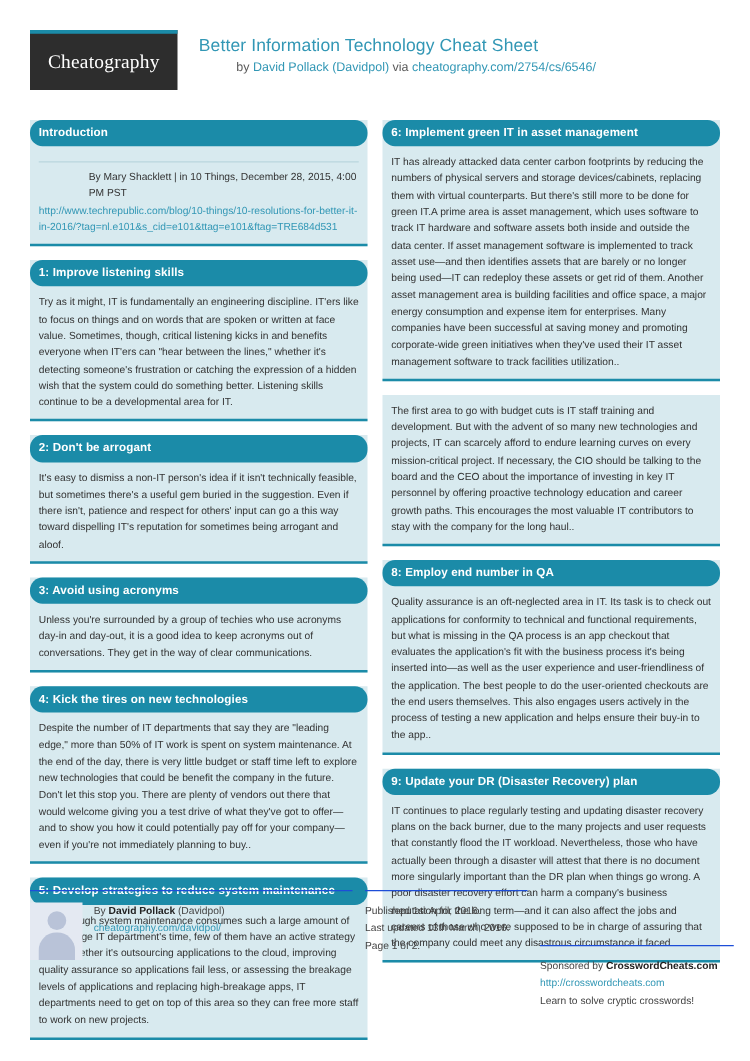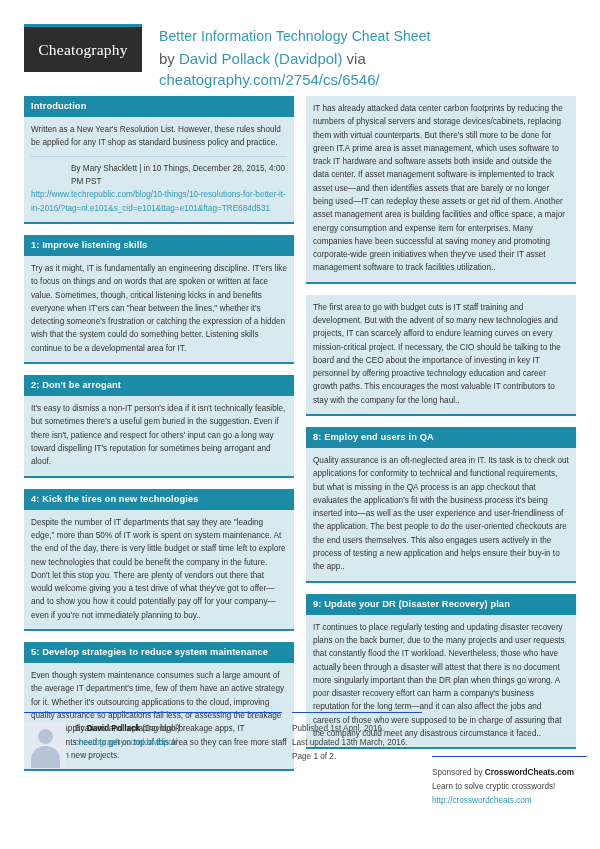--- a/index.html
+++ b/index.html
@@ -54,22 +54,23 @@
     line-height: 1.42;
   }
   .sheet-title {
     color: #3297b5;
     font-size: 14px;
     font-weight: normal;
     margin: 0 0 1px 0;
     letter-spacing: 0.1px;
   }
   .byline {
-    font-size: 15px;
+    font-size: 10px;
     color: #5a5a5a;
+    margin-left: 30px;
   }
   .byline a, .link {
     color: #3297b5;
     text-decoration: none;
   }
 
   
   .columns {
     display: flex;
     gap: 12px;
@@ -87,20 +88,21 @@
     background: #d8eaef;
   }
   .card-head {
     background: #1b8ba8;
     color: #ffffff;
     font-size: 9.3px;
     font-weight: bold;
     padding: 5px 21px 5px 7px;
     letter-spacing: 0.1px;
     line-height: 1.2;
+    border-radius: 10px;
   }
   .card-body {
     padding: 6px 7px 7px 7px;
     font-size: 8.2px;
     line-height: 1.62;
     color: #333333;
     text-align: left;
   }
   .card-body p {
     margin: 0;
@@ -184,74 +186,80 @@
     </div>
   </div>
 
   <div class="columns">
 
     <div class="col">
 
       <div class="card">
         <div class="card-head">Introduction</div>
         <div class="card-body">
-          <p>Written as a New Year's Resolution List. However, these rules should be applied for any IT shop as standard business policy and practice.</p>
           <div class="card-sep"></div>
           <div class="src-line">By Mary Shacklett | in 10 Things, December 28, 2015, 4:00 PM PST</div>
           <a class="src-url" href="#">http://www.techrepublic.com/blog/10-things/10-resolutions-for-better-it-in-2016/?tag=nl.e101&amp;s_cid=e101&amp;ttag=e101&amp;ftag=TRE684d531</a>
         </div>
       </div>
 
       <div class="card">
         <div class="card-head">1: Improve listening skills</div>
         <div class="card-body">
           <p>Try as it might, IT is fundamentally an engineering discipline. IT'ers like to focus on things and on words that are spoken or written at face value. Sometimes, though, critical listening kicks in and benefits everyone when IT'ers can "hear between the lines," whether it's detecting someone's frustration or catching the expression of a hidden wish that the system could do something better. Listening skills continue to be a developmental area for IT.</p>
         </div>
       </div>
 
       <div class="card">
         <div class="card-head">2: Don't be arrogant</div>
         <div class="card-body">
-          <p>It's easy to dismiss a non-IT person's idea if it isn't technically feasible, but sometimes there's a useful gem buried in the suggestion. Even if there isn't, patience and respect for others' input can go a long way toward dispelling IT's reputation for sometimes being arrogant and aloof.</p>
-        </div>
-      </div>
-
+          <p>It's easy to dismiss a non-IT person's idea if it isn't technically feasible, but sometimes there's a useful gem buried in the suggestion. Even if there isn't, patience and respect for others' input can go a this way toward dispelling IT's reputation for sometimes being arrogant and aloof.</p>
+        </div>
+      </div>
+
+      <div class="card">
+        <div class="card-head">3: Avoid using acronyms</div>
+        <div class="card-body">
+          <p>Unless you're surrounded by a group of techies who use acronyms day-in and day-out, it is a good idea to keep acronyms out of conversations. They get in the way of clear communications.</p>
+        </div>
+      </div>
 
       <div class="card">
         <div class="card-head">4: Kick the tires on new technologies</div>
         <div class="card-body">
           <p>Despite the number of IT departments that say they are "leading edge," more than 50% of IT work is spent on system maintenance. At the end of the day, there is very little budget or staff time left to explore new technologies that could be benefit the company in the future. Don't let this stop you. There are plenty of vendors out there that would welcome giving you a test drive of what they've got to offer—and to show you how it could potentially pay off for your company—even if you're not immediately planning to buy..</p>
         </div>
       </div>
 
       <div class="card">
         <div class="card-head">5: Develop strategies to reduce system maintenance</div>
         <div class="card-body">
           <p>Even though system maintenance consumes such a large amount of the average IT department's time, few of them have an active strategy for it. Whether it's outsourcing applications to the cloud, improving quality assurance so applications fail less, or assessing the breakage levels of applications and replacing high-breakage apps, IT departments need to get on top of this area so they can free more staff to work on new projects.</p>
         </div>
       </div>
 
     </div>
 
     <div class="col">
 
       <div class="card">
+        <div class="card-head">6: Implement green IT in asset management</div>
         <div class="card-body">
           <p>IT has already attacked data center carbon footprints by reducing the numbers of physical servers and storage devices/cabinets, replacing them with virtual counterparts. But there's still more to be done for green IT.A prime area is asset management, which uses software to track IT hardware and software assets both inside and outside the data center. If asset management software is implemented to track asset use—and then identifies assets that are barely or no longer being used—IT can redeploy these assets or get rid of them. Another asset management area is building facilities and office space, a major energy consumption and expense item for enterprises. Many companies have been successful at saving money and promoting corporate-wide green initiatives when they've used their IT asset management software to track facilities utilization..</p>
         </div>
       </div>
 
       <div class="card">
         <div class="card-body">
           <p>The first area to go with budget cuts is IT staff training and development. But with the advent of so many new technologies and projects, IT can scarcely afford to endure learning curves on every mission-critical project. If necessary, the CIO should be talking to the board and the CEO about the importance of investing in key IT personnel by offering proactive technology education and career growth paths. This encourages the most valuable IT contributors to stay with the company for the long haul..</p>
         </div>
       </div>
 
       <div class="card">
-        <div class="card-head">8: Employ end users in QA</div>
+        <div class="card-head">8: Employ end number in QA</div>
         <div class="card-body">
           <p>Quality assurance is an oft-neglected area in IT. Its task is to check out applications for conformity to technical and functional requirements, but what is missing in the QA process is an app checkout that evaluates the application's fit with the business process it's being inserted into—as well as the user experience and user-friendliness of the application. The best people to do the user-oriented checkouts are the end users themselves. This also engages users actively in the process of testing a new application and helps ensure their buy-in to the app..</p>
         </div>
       </div>
 
       <div class="card">
         <div class="card-head">9: Update your DR (Disaster Recovery) plan</div>
         <div class="card-body">
           <p>IT continues to place regularly testing and updating disaster recovery plans on the back burner, due to the many projects and user requests that constantly flood the IT workload. Nevertheless, those who have actually been through a disaster will attest that there is no document more singularly important than the DR plan when things go wrong. A poor disaster recovery effort can harm a company's business reputation for the long term—and it can also affect the jobs and careers of those who were supposed to be in charge of assuring that the company could meet any disastrous circumstance it faced..</p>
         </div>
@@ -271,19 +279,19 @@
     </div>
 
     <div class="fcol fcol-b ftext-block">
       <div>Published 1st April, 2016.</div>
       <div>Last updated 13th March, 2016.</div>
       <div>Page 1 of 2.</div>
     </div>
 
     <div class="fcol fcol-c ftext-block">
       <div><span>Sponsored by </span><span class="fbold">CrosswordCheats.com</span></div>
+      <div><a class="link" href="#">http://crosswordcheats.com</a></div>
       <div>Learn to solve cryptic crosswords!</div>
-      <div><a class="link" href="#">http://crosswordcheats.com</a></div>
     </div>
 
   </div>
 
 </div>
 
 </body></html>

